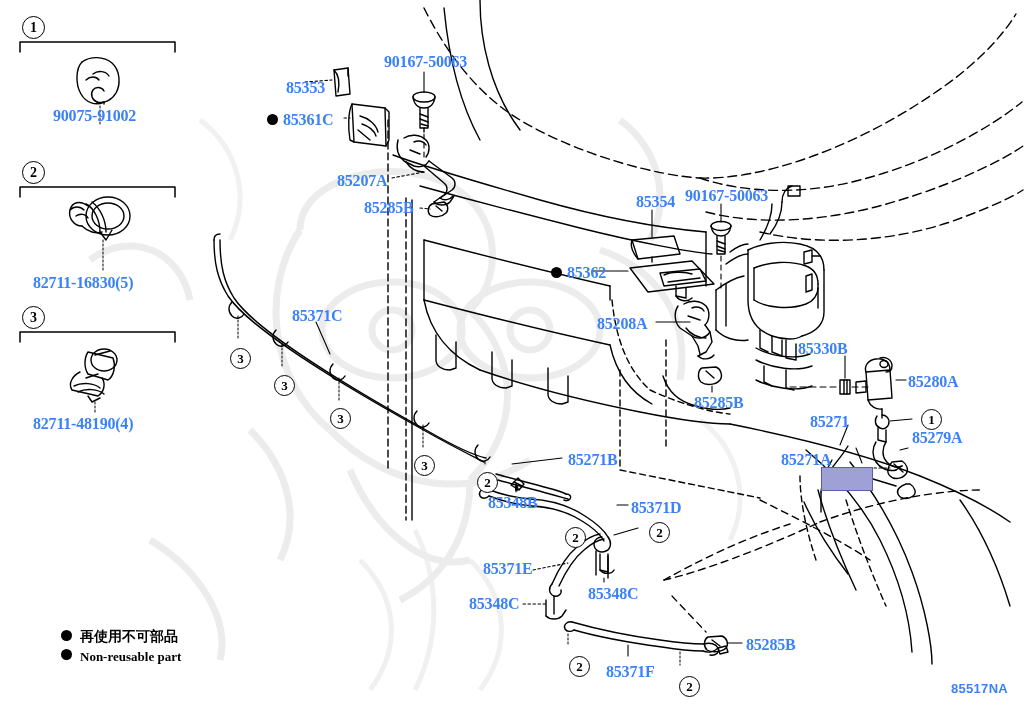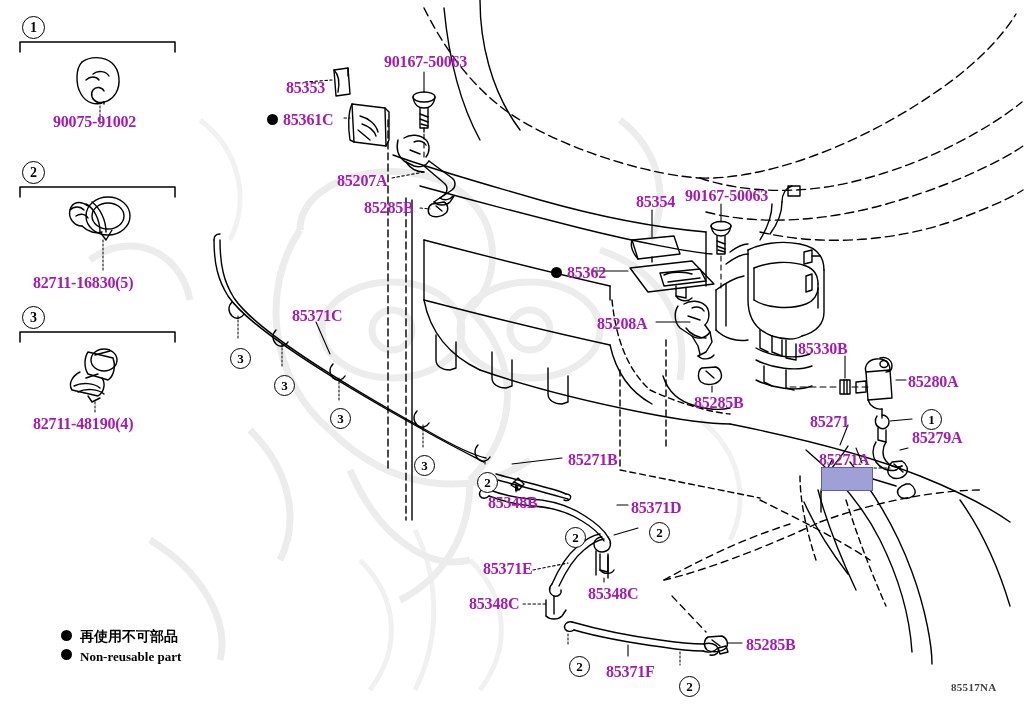--- a/index.html
+++ b/index.html
@@ -21,21 +21,21 @@
   }
   #svg-watermark{ z-index:1; }
   #svg-art{ z-index:2; }
   #overlay{ position:absolute; left:0; top:0; width:1024px; height:707px; z-index:3; }
 
   .lbl{
     position:absolute;
     font-family:"Liberation Serif", serif;
     font-weight:bold;
     font-size:16px;
-    color:#a21caf;
+    color:#3b82f6;
     white-space:nowrap;
     letter-spacing:-0.2px;
     line-height:1;
   }
   .dot{
     position:absolute;
     width:11px;height:11px;
     background:#000;
     border-radius:50%;
   }
@@ -43,24 +43,24 @@
     position:absolute;
     font-family:Liberation Serif, serif;
     font-weight:bold;
     font-size:13px;
     color:#000;
     white-space:nowrap;
   }
   .legend-jp{ font-family:"DejaVu Sans", sans-serif; font-size:14px; }
   .code{
     position:absolute;
-    font-family:Liberation Serif, serif;
+    font-family:Liberation Sans, sans-serif;
     font-weight:bold;
-    font-size:11px;
-    color:#404040;
+    font-size:13px;
+    color:#3b82f6;
     letter-spacing:0.3px;
   }
   .hl{
     position:absolute;
     background:#9ea0d6;
     border:1px solid #5b5ea8;
   }
   .cnum{
     position:absolute;
     width:21px;height:21px;
@@ -473,21 +473,21 @@
     </g>
   </svg>
 
   <div id="overlay">
 
     <div class="hl" id="highlight-box" style="left: 821px; top: 467px; width: 52px; height: 24px; background: rgb(158, 160, 214); border-color: rgb(91, 94, 168);"></div>
 
     <div class="cnum big" style="left:22px;  top:16px;">
         <span>1</span>
       </div>
-    <div class="lbl" style="left:53px;  top:114px;">90075-91002</div>
+    <div class="lbl" style="left:53px;  top:108px;">90075-91002</div>
 
     <div class="cnum big" style="left:22px;  top:161px;">
         <span>2</span>
       </div>
     <div class="lbl" style="left:33px;  top:275px;">82711-16830(5)</div>
 
     <div class="cnum big" style="left:22px;  top:306px;">
         <span>3</span>
       </div>
     <div class="lbl" style="left:33px;  top:416px;">82711-48190(4)</div>
@@ -502,21 +502,21 @@
         <div class="lbl" style="left: 636px; top: 194px;">85354</div>
         <div class="lbl" style="left: 685px; top: 188px;">90167-50063</div>
         <div class="lbl" style="left: 567px; top: 265px;">85362</div>
         <div class="dot" style="left: 551px; top: 267px;"></div>
         <div class="lbl" style="left: 597px; top: 316px;">85208A</div>
         <div class="lbl" style="left: 694px; top: 395px;">85285B</div>
         <div class="lbl" style="left: 798px; top: 341px;">85330B</div>
         <div class="lbl" style="left: 908px; top: 374px;">85280A</div>
         <div class="lbl" style="left: 810px; top: 414px; text-align: center;">85271</div>
         <div class="lbl" style="left: 912px; top: 430px;">85279A</div>
-        <div class="lbl" style="left: 819px; top: 452px; text-align: right;">85271A</div>
+        <div class="lbl" style="left: 781px; top: 452px; text-align: right;">85271A</div>
         <div class="lbl" style="left: 292px; top: 308px;">85371C</div>
         <div class="lbl" style="left: 568px; top: 452px;">85271B</div>
         <div class="lbl" style="left: 488px; top: 495px;">85348B</div>
         <div class="lbl" style="left: 631px; top: 500px;">85371D</div>
         <div class="lbl" style="left: 483px; top: 561px; font-family: Liberation Serif, serif;">85371E</div>
         <div class="lbl" style="left: 588px; top: 586px;">85348C</div>
         <div class="lbl" style="left: 469px; top: 596px;">85348C</div>
         <div class="lbl" style="left: 606px; top: 664px;">85371F</div>
         <div class="lbl" style="left: 746px; top: 637px;">85285B</div>
       </div>

